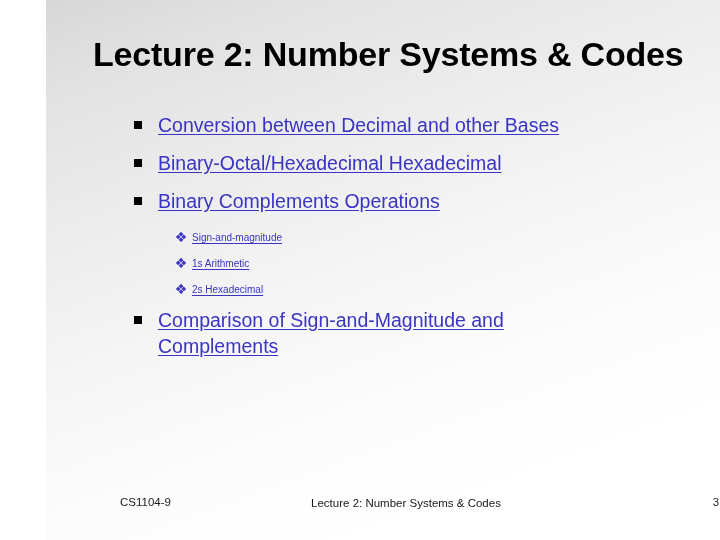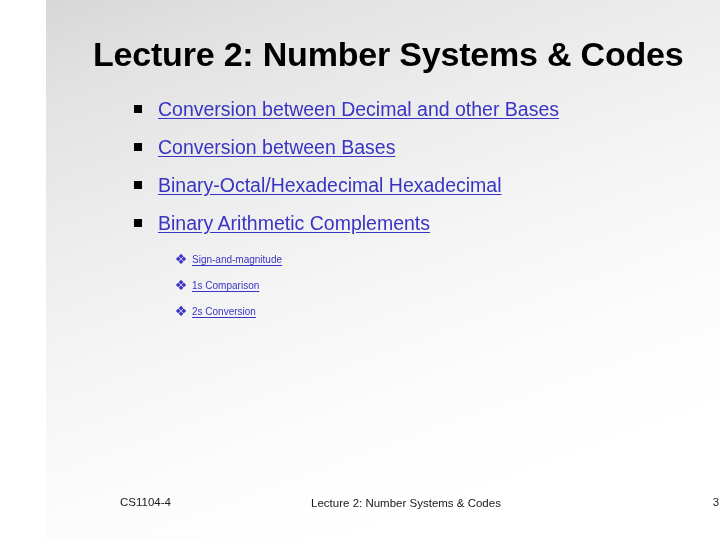--- a/index.html
+++ b/index.html
@@ -49,21 +49,21 @@
     color: #000000;
     letter-spacing: -0.2px;
     line-height: 40px;
     white-space: nowrap;
   }
 
   
   #body {
     position: absolute;
     left: 70px;
-    top: 96px;
+    top: 112px;
     width: 590px;
   }
 
   .bullet-row {
     position: relative;
     display: block;
     margin: 0;
     padding: 0 0 0 42px;
     min-height: 30px;
   }
@@ -166,57 +166,57 @@
 
   <div id="title">Lecture 2: Number Systems &amp; Codes</div>
 
   <div id="body">
 
     <div class="bullet-row lvl1">
       <span class="marker-sq"></span>
       <span class="link1">Conversion between Decimal and other Bases</span>
     </div>
 
-    <div class="bullet-row lvl1">
-      <span class="marker-sq"></span>
-      <span class="link1">Conversion between Bases</span>
-    </div>
 
     <div class="bullet-row lvl1">
       <span class="marker-sq"></span>
       <span class="link1">Binary-Octal/Hexadecimal Hexadecimal</span>
     </div>
 
     <div class="bullet-row lvl1">
       <span class="marker-sq"></span>
-      <span class="link1">Binary Arithmetic Complements</span>
+      <span class="link1">Binary Complements Operations</span>
     </div>
 
 
     <div class="sub-list">
 
       <div class="bullet-row lvl2">
         <span class="marker-dia">❖</span>
         <span class="link2">Sign-and-magnitude</span>
       </div>
 
       <div class="bullet-row lvl2">
         <span class="marker-dia">❖</span>
-        <span class="link2">1s Comparison</span>
+        <span class="link2">1s Arithmetic</span>
       </div>
 
       <div class="bullet-row lvl2">
         <span class="marker-dia">❖</span>
-        <span class="link2">2s Conversion</span>
+        <span class="link2">2s Hexadecimal</span>
       </div>
 
     </div>
 
+    <div class="bullet-row lvl1">
+      <span class="marker-sq"></span>
+      <span class="link1 wrap-block">Comparison of Sign-and-Magnitude and Complements</span>
+    </div>
 
   </div>
 
   <div id="footer">
-    <div id="footer-left">CS1104-4</div>
+    <div id="footer-left">CS1104-9</div>
     <div id="footer-center">Lecture 2: Number Systems &amp; Codes</div>
     <div id="footer-right">3</div>
   </div>
 
 </div>
 
 </body></html>

